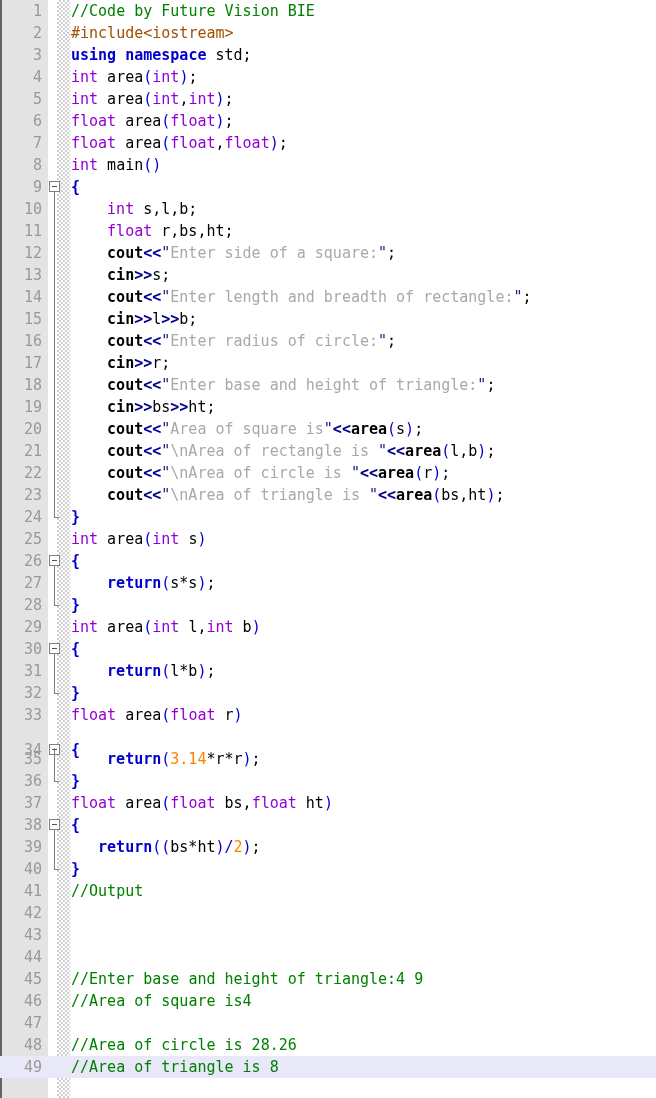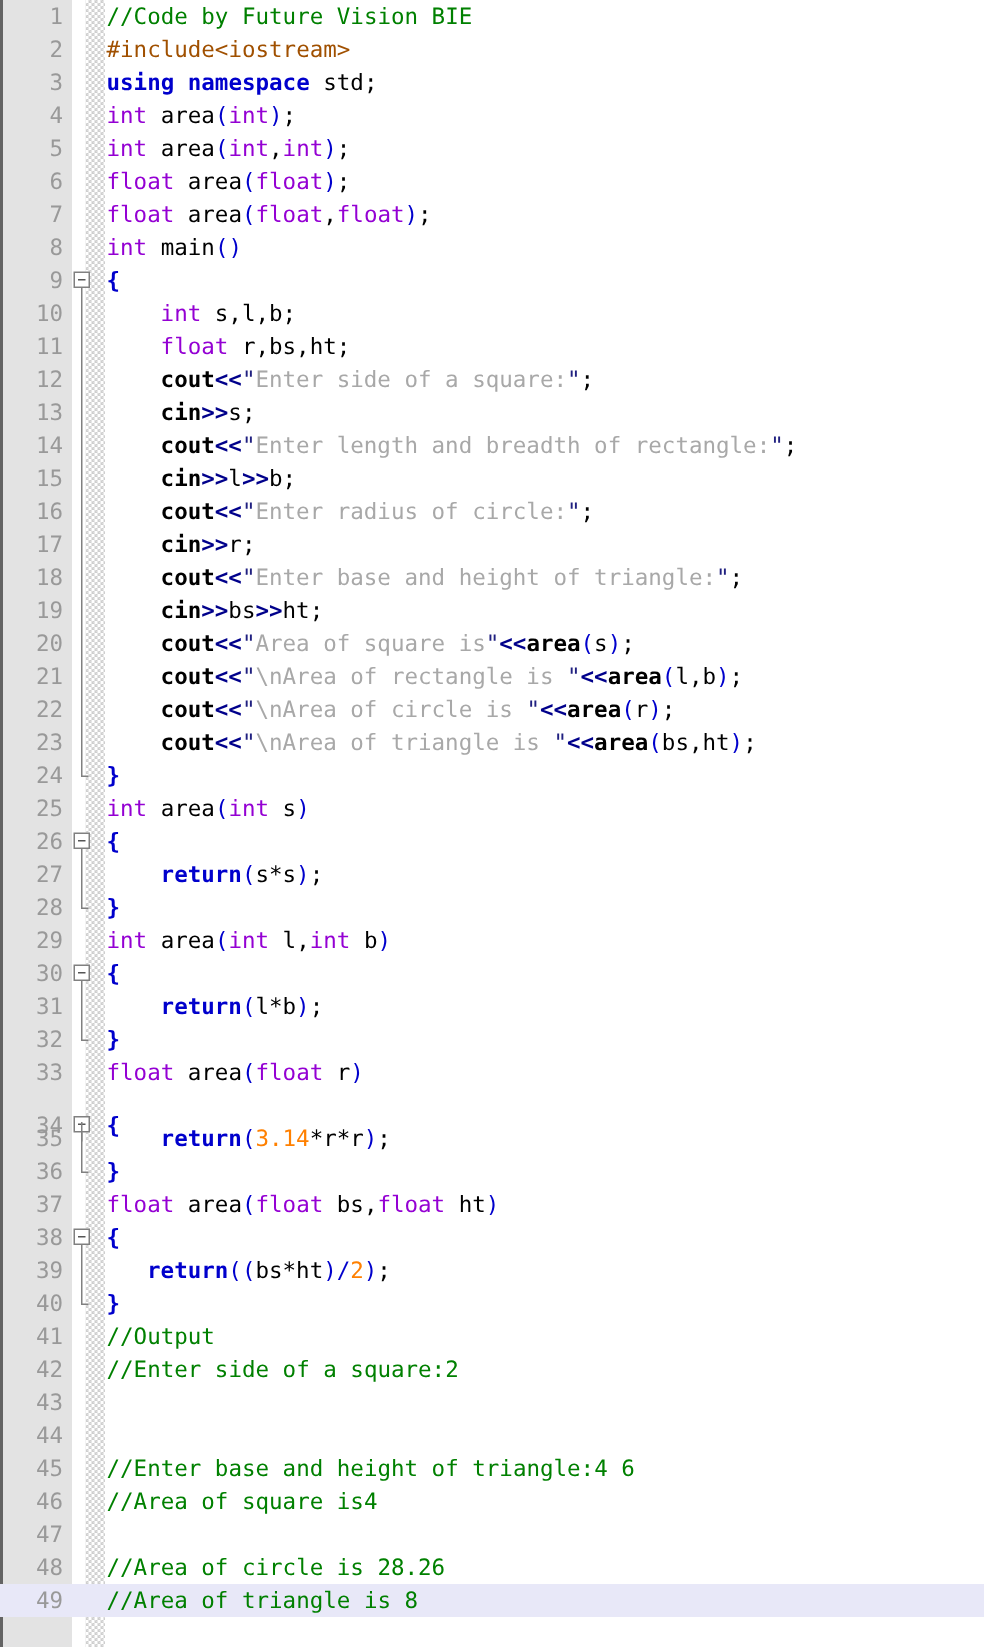--- a/index.html
+++ b/index.html
@@ -204,23 +204,23 @@
       <div class="code-line" style="top: 682px; position: absolute; left: 0px; width: 656px;"><div class="lineno-cell">32</div><div class="fold-cell"><div class="fold-guide end"></div><div class="fold-end-tick"></div></div><div class="code-cell" style="left: 71px;"><span class="tok-brace">}</span></div></div>
       <div class="code-line" style="top: 704px; position: absolute; left: 0px; width: 656px;"><div class="lineno-cell">33</div><div class="fold-cell"></div><div class="code-cell" style="left: 71px;"><span class="tok-type">float</span><span class="tok-plain"> area</span><span class="tok-punct">(</span><span class="tok-type">float</span><span class="tok-plain"> r</span><span class="tok-punct">)</span></div></div>
       <div class="code-line" style="top: 739px; position: absolute; left: 0px; width: 520px;"><div class="lineno-cell">34</div><div class="fold-cell"><div class="fold-box"></div><div class="fold-guide from-box"></div></div><div class="code-cell" style="left: 71px;"><span class="tok-brace">{</span></div></div>
       <div class="code-line" style="top: 748px; position: absolute; left: 0px; width: 656px;"><div class="lineno-cell">35</div><div class="fold-cell"><div class="fold-guide"></div></div><div class="code-cell" style="left: 107.08px;"><span class="tok-keyword">return</span><span class="tok-punct">(</span><span class="tok-number">3.14</span><span class="tok-plain">*r*r</span><span class="tok-punct">)</span><span class="tok-plain">;</span></div></div>
       <div class="code-line" style="top: 770px; position: absolute; left: 0px; width: 656px;"><div class="lineno-cell">36</div><div class="fold-cell"><div class="fold-guide end"></div><div class="fold-end-tick"></div></div><div class="code-cell" style="left: 71px;"><span class="tok-brace">}</span></div></div>
       <div class="code-line" style="top: 792px; position: absolute; left: 0px; width: 656px;"><div class="lineno-cell">37</div><div class="fold-cell"></div><div class="code-cell" style="left: 71px;"><span class="tok-type">float</span><span class="tok-plain"> area</span><span class="tok-punct">(</span><span class="tok-type">float</span><span class="tok-plain"> bs,</span><span class="tok-type">float</span><span class="tok-plain"> ht</span><span class="tok-punct">)</span></div></div>
       <div class="code-line" style="top: 814px; position: absolute; left: 0px; width: 656px;"><div class="lineno-cell">38</div><div class="fold-cell"><div class="fold-box"></div><div class="fold-guide from-box"></div></div><div class="code-cell" style="left: 71px;"><span class="tok-brace">{</span></div></div>
       <div class="code-line" style="top: 836px; position: absolute; left: 0px; width: 656px;"><div class="lineno-cell">39</div><div class="fold-cell"><div class="fold-guide"></div></div><div class="code-cell" style="left: 98.06px;"><span class="tok-keyword">return</span><span class="tok-punct">((</span><span class="tok-plain">bs*ht</span><span class="tok-punct">)</span><span class="tok-punct">/</span><span class="tok-number">2</span><span class="tok-punct">)</span><span class="tok-plain">;</span></div></div>
       <div class="code-line" style="top: 858px; position: absolute; left: 0px; width: 656px;"><div class="lineno-cell">40</div><div class="fold-cell"><div class="fold-guide end"></div><div class="fold-end-tick"></div></div><div class="code-cell" style="left: 71px;"><span class="tok-brace">}</span></div></div>
       <div class="code-line" style="top: 880px; position: absolute; left: 0px; width: 656px;"><div class="lineno-cell">41</div><div class="fold-cell"></div><div class="code-cell" style="left: 71px;"><span class="tok-comment">//Output</span></div></div>
-      <div class="code-line" style="top: 902px; position: absolute; left: 0px; width: 656px;"><div class="lineno-cell">42</div><div class="fold-cell"></div><div class="code-cell" style="left: 71px;"><span class="tok-comment">//Enter side of a square:2</span></div></div>
+      <div class="code-line" style="top: 902px; position: absolute; left: 0px; width: 656px;"><div class="lineno-cell">42</div><div class="fold-cell"></div></div>
       <div class="code-line" style="top: 924px; position: absolute; left: 0px; width: 656px;"><div class="lineno-cell">43</div><div class="fold-cell"></div></div>
       <div class="code-line" style="top: 946px; position: absolute; left: 0px; width: 656px;"><div class="lineno-cell">44</div><div class="fold-cell"></div></div>
-      <div class="code-line" style="top: 968px; position: absolute; left: 0px; width: 656px;"><div class="lineno-cell">45</div><div class="fold-cell"></div><div class="code-cell" style="left: 71px;"><span class="tok-comment">//Enter base and height of triangle:4 6</span></div></div>
+      <div class="code-line" style="top: 968px; position: absolute; left: 0px; width: 656px;"><div class="lineno-cell">45</div><div class="fold-cell"></div><div class="code-cell" style="left: 71px;"><span class="tok-comment">//Enter base and height of triangle:4 9</span></div></div>
       <div class="code-line" style="top: 990px; position: absolute; left: 0px; width: 656px;"><div class="lineno-cell">46</div><div class="fold-cell"></div><div class="code-cell" style="left: 71px;"><span class="tok-comment">//Area of square is4</span></div></div>
       <div class="code-line" style="top: 1012px; position: absolute; left: 0px; width: 656px;"><div class="lineno-cell">47</div><div class="fold-cell"></div></div>
       <div class="code-line" style="top: 1034px; position: absolute; left: 0px; width: 656px;"><div class="lineno-cell">48</div><div class="fold-cell"></div><div class="code-cell" style="left: 71px;"><span class="tok-comment">//Area of circle is 28.26</span></div></div>
       <div class="code-line current" style="top: 1056px; position: absolute; left: 0px; width: 656px;"><div class="lineno-cell">49</div><div class="fold-cell"></div><div class="code-cell" style="left: 71px;"><span class="tok-comment">//Area of triangle is 8</span></div></div>
     </div>
 
 </div>
 
 </body></html>

